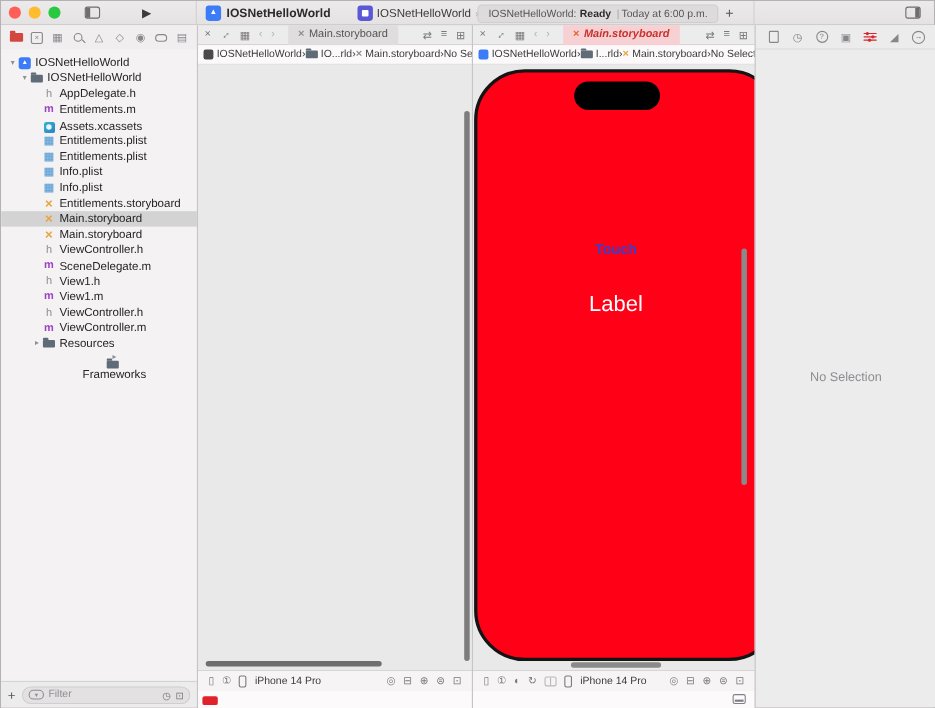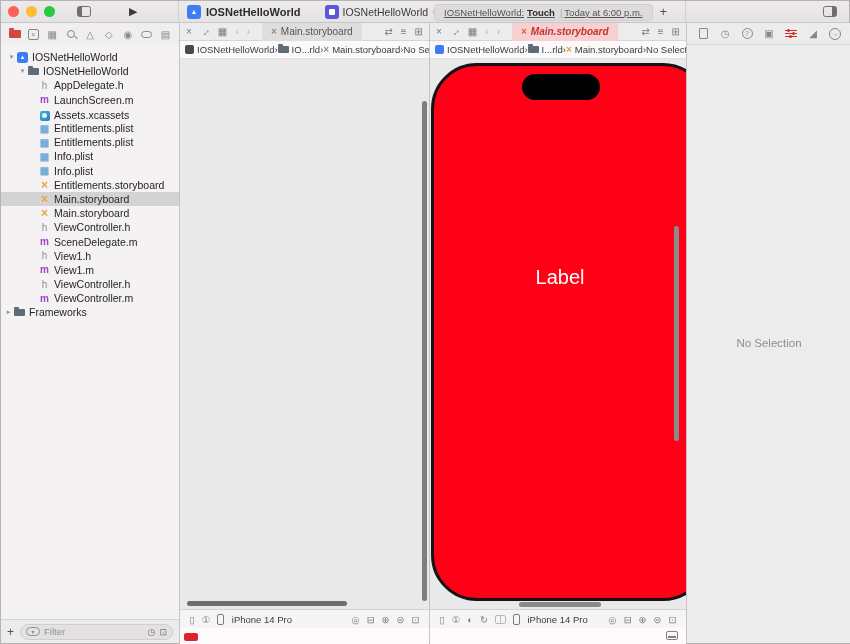--- a/index.html
+++ b/index.html
@@ -16,21 +16,21 @@
   .panel-toggle.left::before { content:""; position:absolute; left:0; top:0; bottom:0; width:4px; background:#6f6d6e; }
   .panel-toggle.right::before { content:""; position:absolute; right:0; top:0; bottom:0; width:4px; background:#6f6d6e; }
   #play-btn { color:#3c3a3b; font-size:11px; margin-left:38px; }
   .appico { width:14px; height:14px; border-radius:3px; background:#3c7cf6; color:#fff; font-size:7px; display:inline-flex; align-items:center; justify-content:center; flex:0 0 auto; }
   .schemeico { width:14px; height:14px; border-radius:3px; background:#5b57d5; position:relative; flex:0 0 auto; }
   .schemeico::before { content:""; position:absolute; left:4px; top:4px; width:6px; height:6px; background:#fff; border-radius:1px; }
   .tb-txt { font-size:11px; color:#2c2a2b; font-weight:700; margin-left:5px; white-space:nowrap; }
   .tb-txt2 { font-size:10.5px; color:#3c3a3b; margin-left:4px; white-space:nowrap; }
   .tb-sep { font-size:9px; color:#9a9899; margin:0 4px; }
   .phone-glyph { width:7px; height:11px; border:1px solid #6f6d6e; border-radius:2px; margin-left:6px; flex:0 0 auto; }
-  #status-pill { position:absolute; left:255px; top:2.5px; height:17px; background:#dddbdc; border:1px solid #cfcdce; border-radius:4px; display:flex; align-items:center; padding:0 9px; font-size:9.5px; color:#565455; white-space:nowrap;text-decoration:underline; }
+  #status-pill { position:absolute; left:255px; top:2.5px; height:17px; background:#dddbdc; border:1px solid #cfcdce; border-radius:4px; display:flex; align-items:center; padding:0 9px; font-size:9.5px; color:#565455; white-space:nowrap; }
   #status-pill b { color:#2c2a2b; margin:0 3px; }
   #plus-btn { position:absolute; right:18px; font-size:13px; color:#565455; top:3px; }
 
   
   .vdiv { position:absolute; top:22px; bottom:0; width:1px; background:#c6c4c5; z-index:5; }
   #sidebar { position:absolute; left:0; top:22px; width:178px; bottom:0; background:#f4f2f3; }
   #editor-mid { position:absolute; left:179px; top:22px; width:249px; bottom:0; }
   #editor-right { position:absolute; left:429px; top:22px; width:256px; bottom:0; }
   #inspector { position:absolute; left:686px; top:22px; width:164px; bottom:0; background:#ececec; }
 
@@ -132,21 +132,21 @@
     <div id="tb-mid">
       <span class="appico" style="margin-left:8px">▲</span>
       <span class="tb-txt">IOSNetHelloWorld</span>
       <span class="schemeico" style="margin-left:24px"></span>
       <span class="tb-txt2">IOSNetHelloWorld</span>
       <span class="tb-sep">›</span>
       <span class="phone-glyph" style="margin-left:0"></span>
       <span class="tb-txt2">iPhone 14 Pro</span>
       <div id="status-pill">
         <span>IOSNetHelloWorld:</span>
-        <b>Touch</b>
+        <b>Ready</b>
         <span style="color:#a8a6a7;margin:0 2px">|</span>
         <span>Today at 6:00 p.m.</span>
       </div>
       <span id="plus-btn">+</span>
     </div>
     <div id="tb-right">
       <span class="panel-toggle right" style="margin-right:12px"></span>
     </div>
   </div>
 
@@ -196,21 +196,21 @@
           <span>IOSNetHelloWorld</span>
         </div>
         <div class="frow" style="padding-left: 28px;">
           <span class="chev"></span>
           <span class="fico h">h</span>
           <span>AppDelegate.h</span>
         </div>
         <div class="frow" style="padding-left: 28px;">
           <span class="chev"></span>
           <span class="fico m">m</span>
-          <span>LaunchScreen.m</span>
+          <span>Entitlements.m</span>
         </div>
         <div class="frow" style="padding-left: 28px; align-items: flex-end;">
           <span class="chev"></span>
           <span class="fico assets">
             <span class="asset-ic"></span>
           </span>
           <span>Assets.xcassets</span>
         </div>
         <div class="frow" style="padding-left: 28px;">
           <span class="chev"></span>
@@ -270,21 +270,28 @@
         <div class="frow" style="padding-left: 28px;">
           <span class="chev"></span>
           <span class="fico h">h</span>
           <span>ViewController.h</span>
         </div>
         <div class="frow" style="padding-left: 28px;">
           <span class="chev"></span>
           <span class="fico m">m</span>
           <span>ViewController.m</span>
         </div>
-        <div class="frow" style="padding-left: 3px;">
+        <div class="frow" style="padding-left: 28px;">
+          <span class="chev">▸</span>
+          <span class="fico folder">
+            <span class="folder-ic gray"></span>
+          </span>
+          <span>Resources</span>
+        </div>
+        <div class="frow" style="padding-left: 28px; flex-direction: column;">
           <span class="chev">▸</span>
           <span class="fico folder">
             <span class="folder-ic gray"></span>
           </span>
           <span>Frameworks</span>
         </div>
       </div>
     <div id="filter-bar">
       <span id="filter-plus">+</span>
       <div id="filter-field">
@@ -392,20 +399,21 @@
           <span>Main.storyboard</span>
         </span>
         <span class="csep">›</span>
         <span class="crumb">
           <span>No Selection</span>
         </span>
       </div>
     <div class="canvas">
       <div id="phone">
         <div id="island"></div>
+        <div id="btn-touch">Touch</div>
         <div id="lbl-main">Label</div>
       </div>
       <div class="vscroll" style="right:7px; top:167px; height:215px; background:#8a8a8a;"></div>
       <div class="hscroll" style="left:89px; bottom:2px; width:82px; background:#8a8a8a;"></div>
     </div>
     <div class="devicebar">
       <span class="ic">▯</span>
       <span class="ic">①</span>
       <span class="ic">◐</span>
       <span class="ic">↻</span>

